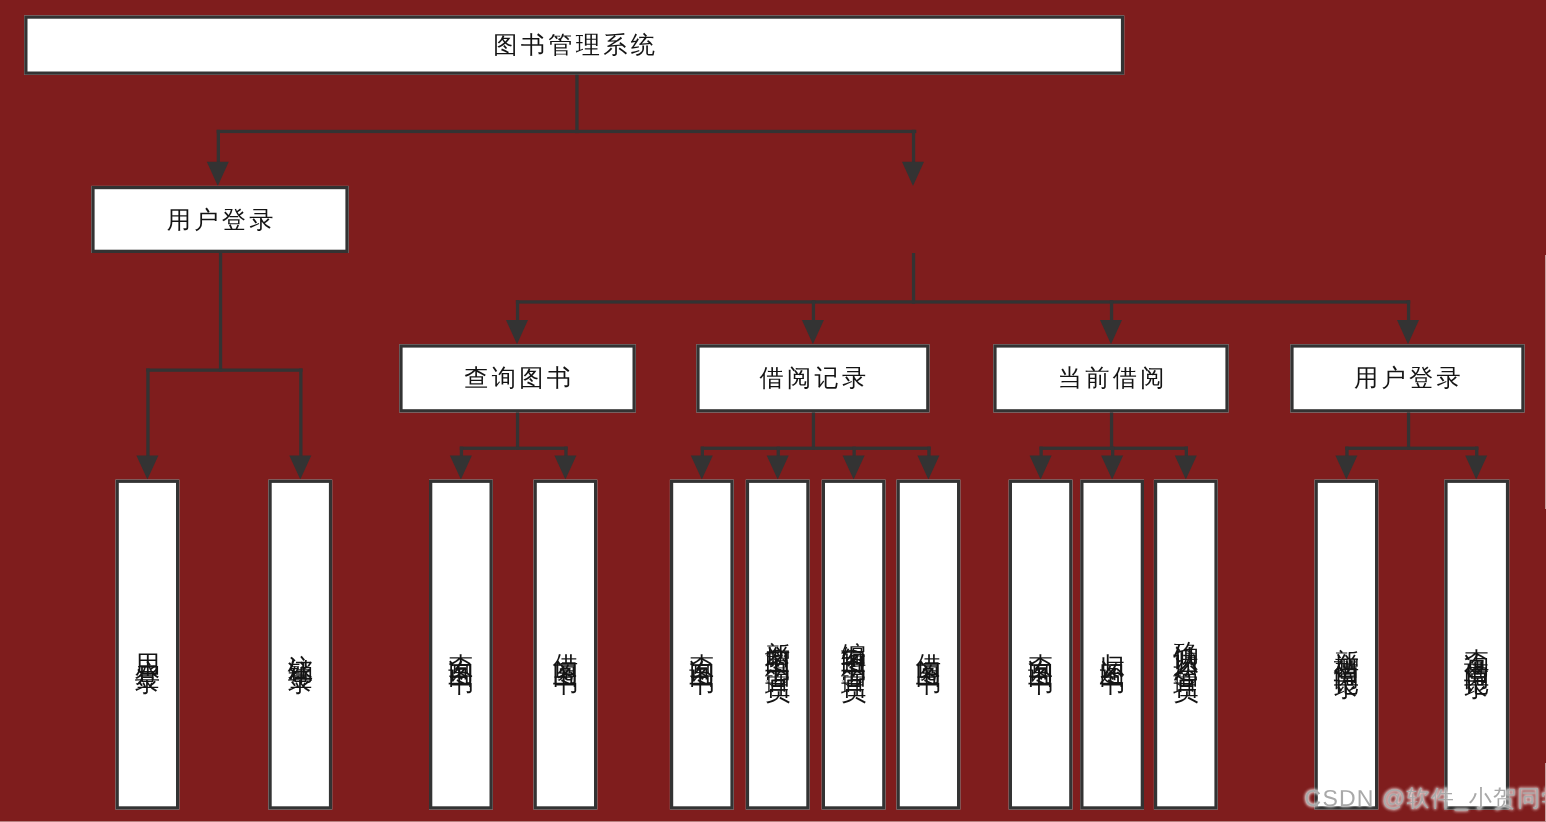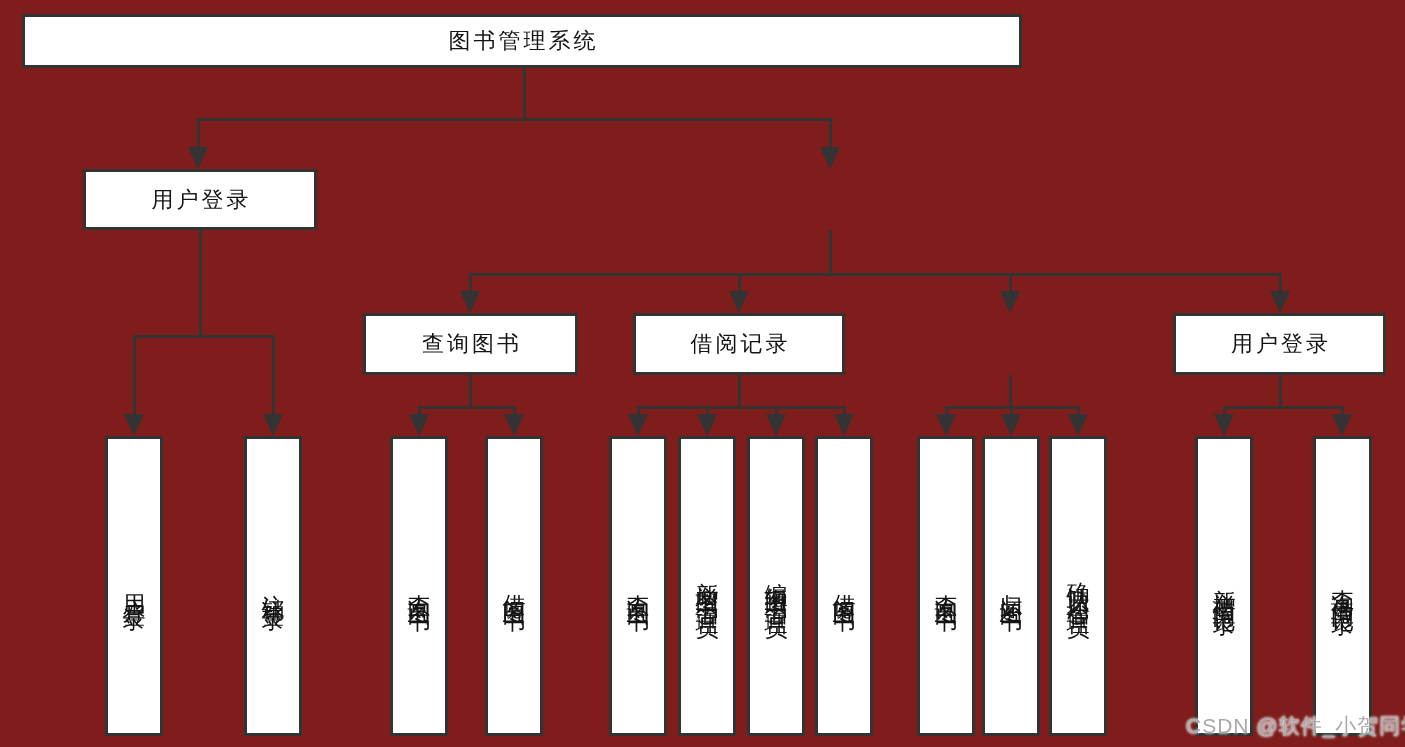--- a/index.html
+++ b/index.html
@@ -56,20 +56,21 @@
   <div class="arrow" style="left:460px;top:291px"></div>
   <div class="line" style="left:738px;top:273px;width:3px;height:20px"></div>
   <div class="arrow" style="left:729px;top:291px"></div>
   <div class="line" style="left:1009px;top:273px;width:3px;height:20px"></div>
   <div class="arrow" style="left:1000px;top:291px"></div>
   <div class="line" style="left:1279px;top:273px;width:3px;height:20px"></div>
   <div class="arrow" style="left:1270px;top:291px"></div>
 
   <div class="node" style="left:363px;top:313px;width:215px;height:62px">查询图书</div>
   <div class="node" style="left:633px;top:313px;width:212px;height:62px">借阅记录</div>
+  <div class="node" style="left:903px;top:313px;width:214px;height:62px">当前借阅</div>
   <div class="node" style="left:1173px;top:313px;width:213px;height:62px">用户登录</div>
 
   <div class="line" style="left:469px;top:375px;width:3px;height:34px"></div>
   <div class="line" style="left:418px;top:406px;width:98px;height:3px"></div>
   <div class="line" style="left:418px;top:406px;width:3px;height:12px"></div>
   <div class="arrow" style="left:409px;top:414px"></div>
   <div class="line" style="left:513px;top:406px;width:3px;height:12px"></div>
   <div class="arrow" style="left:504px;top:414px"></div>
 
   <div class="line" style="left:738px;top:375px;width:3px;height:34px"></div>

